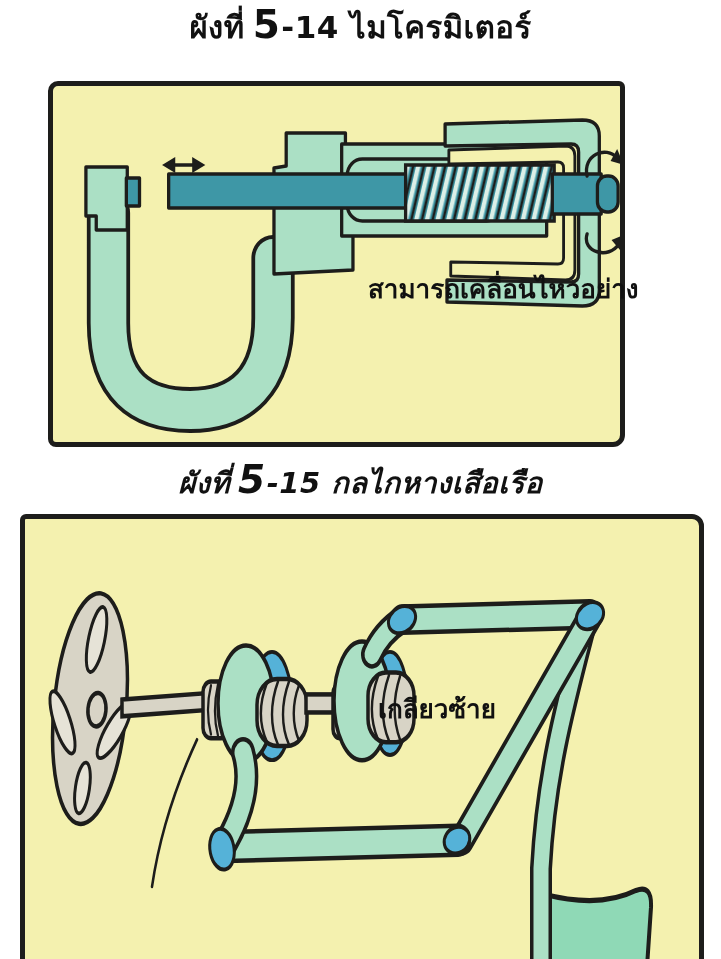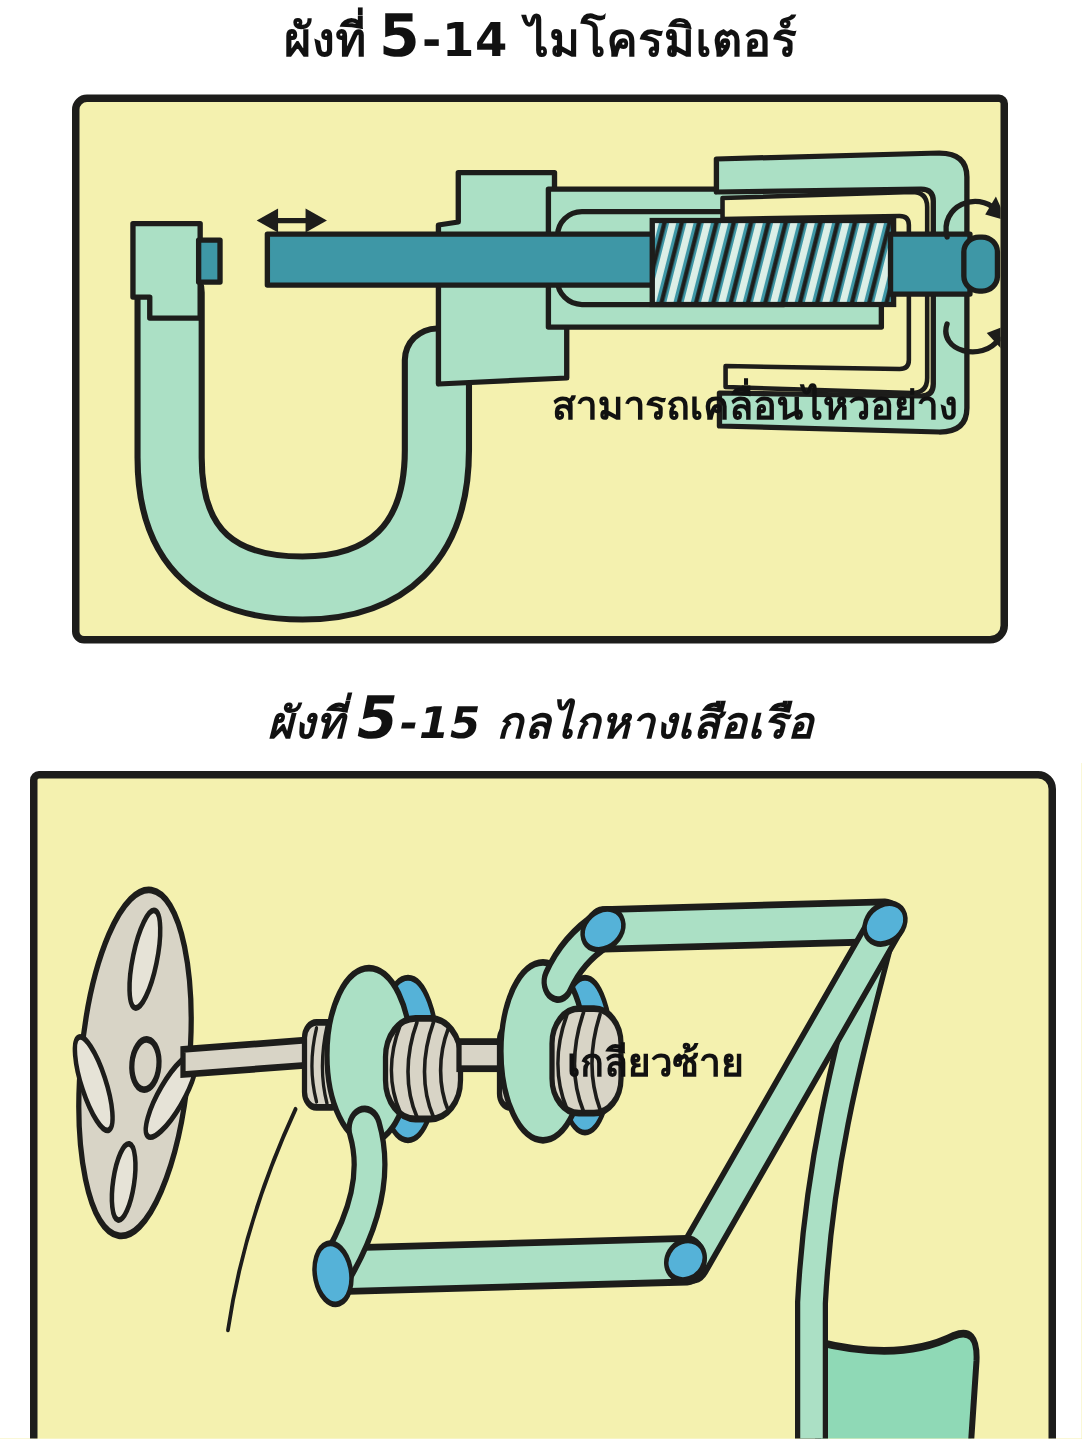--- a/index.html
+++ b/index.html
@@ -18,21 +18,21 @@
     white-space:nowrap;
   }
   .fig-title .t-prefix{margin-right:8px;}
   .fig-title .t-num{font-size:39px;font-weight:800;margin-right:1px;}
   #title-top{top:2px;font-size:31px;}
   #title-bottom{top:457px;font-style:italic;}
   .panel{
     position:absolute;background:var(--panel);
     border:5px solid var(--outline);box-sizing:border-box;
   }
-  #panel-top{left:48px;top:63px;width:624px;height:366px;border-radius:10px 6px 12px 8px;}
+  #panel-top{left:48px;top:81px;width:577px;height:366px;border-radius:10px 6px 12px 8px;}
   #panel-bottom{left:20px;top:514px;width:684px;height:553px;border-radius:6px 12px 8px 12px;}
   .panel svg{position:absolute;left:0;top:0;width:100%;height:100%;}
   .note{
     position:absolute;font-size:26px;font-weight:600;line-height:40px;
     white-space:nowrap;
   }
   #note-micrometer{left:315px;top:183px;}
   #label-left-thread{left:353px;top:170px;}
   #label-right-thread{left:105px;top:287px;}
   

